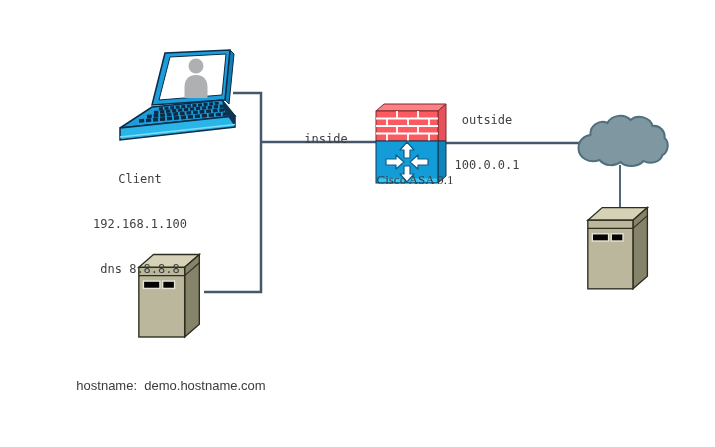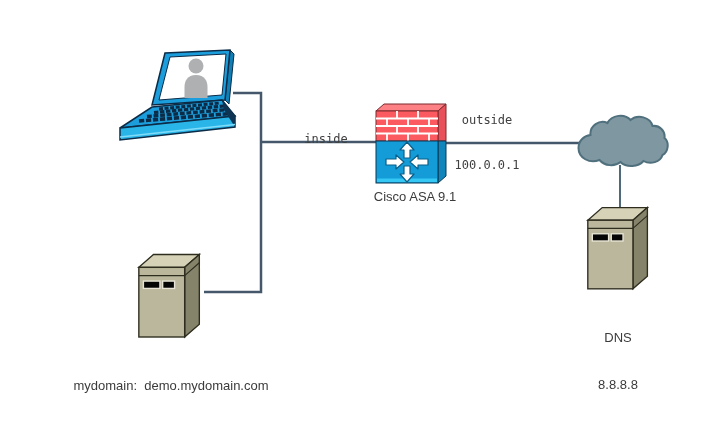--- a/index.html
+++ b/index.html
@@ -114,35 +114,36 @@
     <polygon points="2,22 52,22 68,8 18,8" fill="#d5d2b8" stroke="#2e2d1e" stroke-width="1.5"></polygon>
     <polygon points="52,22 68,8 68,84 52,98" fill="#85836a" stroke="#2e2d1e" stroke-width="1.5"></polygon>
     <rect x="2" y="22" width="50" height="76" fill="#bab79c" stroke="#2e2d1e" stroke-width="1.5"></rect>
     <path d="M2 31 H52 M52 31 L68 17" fill="none" stroke="#2e2d1e" stroke-width="1.2"></path>
     <g>
       <rect x="7" y="37" width="18" height="8" fill="#050505" stroke="#e8e5d6" stroke-width="1.5"></rect>
       <rect x="28" y="37" width="13" height="8" fill="#050505" stroke="#e8e5d6" stroke-width="1.5"></rect>
     </g>
   </svg>
 
+  <div class="label-block label-mono" style="left:140px;top:142px;">
+    <div>Client</div>
+    <div>192.168.1.100</div>
+    <div>dns 8.8.8.8</div>
+  </div>
 
   <div class="label-block label-mono" style="left:326px;top:102px;">
     <div>inside</div>
   </div>
 
   <div class="label-block label-mono" style="left:487px;top:83px;">
     <div>outside</div>
     <div>100.0.0.1</div>
   </div>
 
-  <div class="label-block label-sans" style="left:415px;top:189px;">Cisco ASA 9.1</div>
+  <div class="label-block label-sans" style="left:415px;top:172px;font-family:Liberation Serif, serif;">Cisco ASA 9.1</div>
 
   <div class="label-block label-sans" style="left:171px;top:347px;">
-    <div>mydomain:  demo.mydomain.com</div>
+    <div>hostname:  demo.hostname.com</div>
     
   </div>
 
-  <div class="label-block label-sans" style="left:618px;top:299px;">
-    <div>DNS</div>
-    <div>8.8.8.8</div>
-  </div>
 
 </div>
 
 </body></html>

